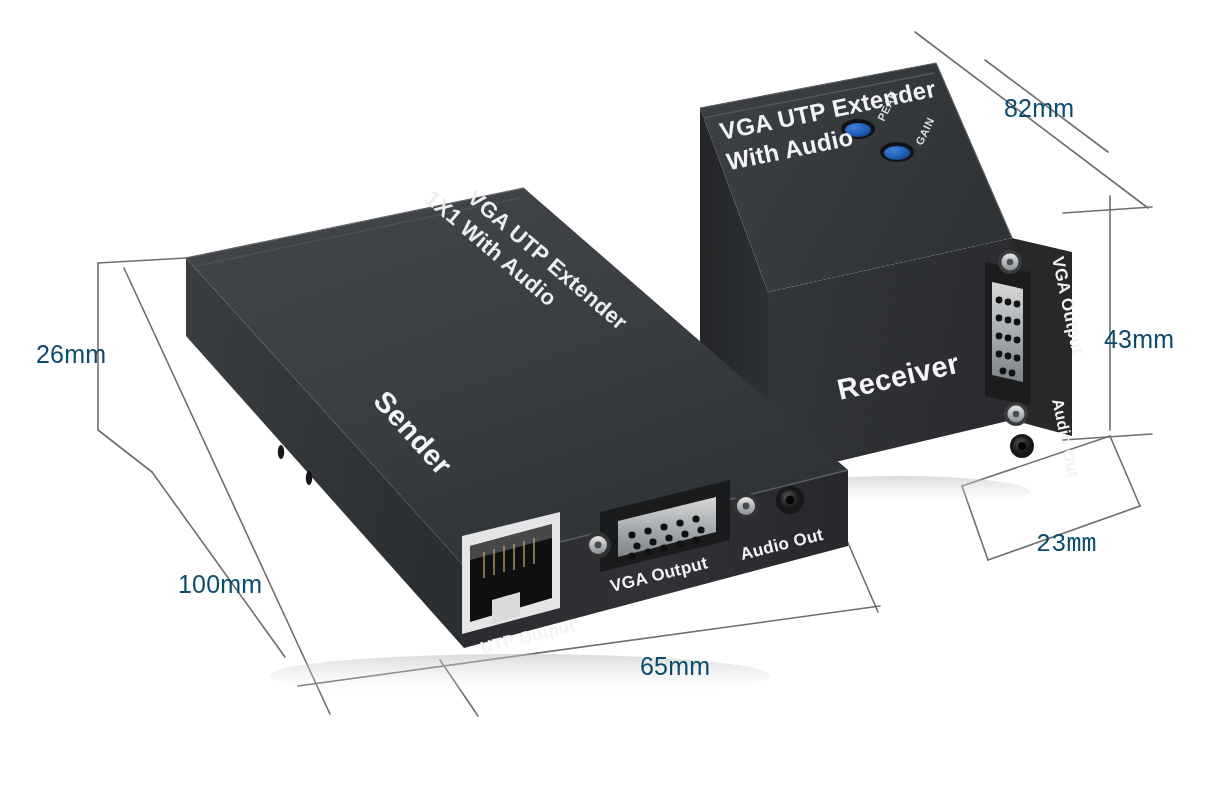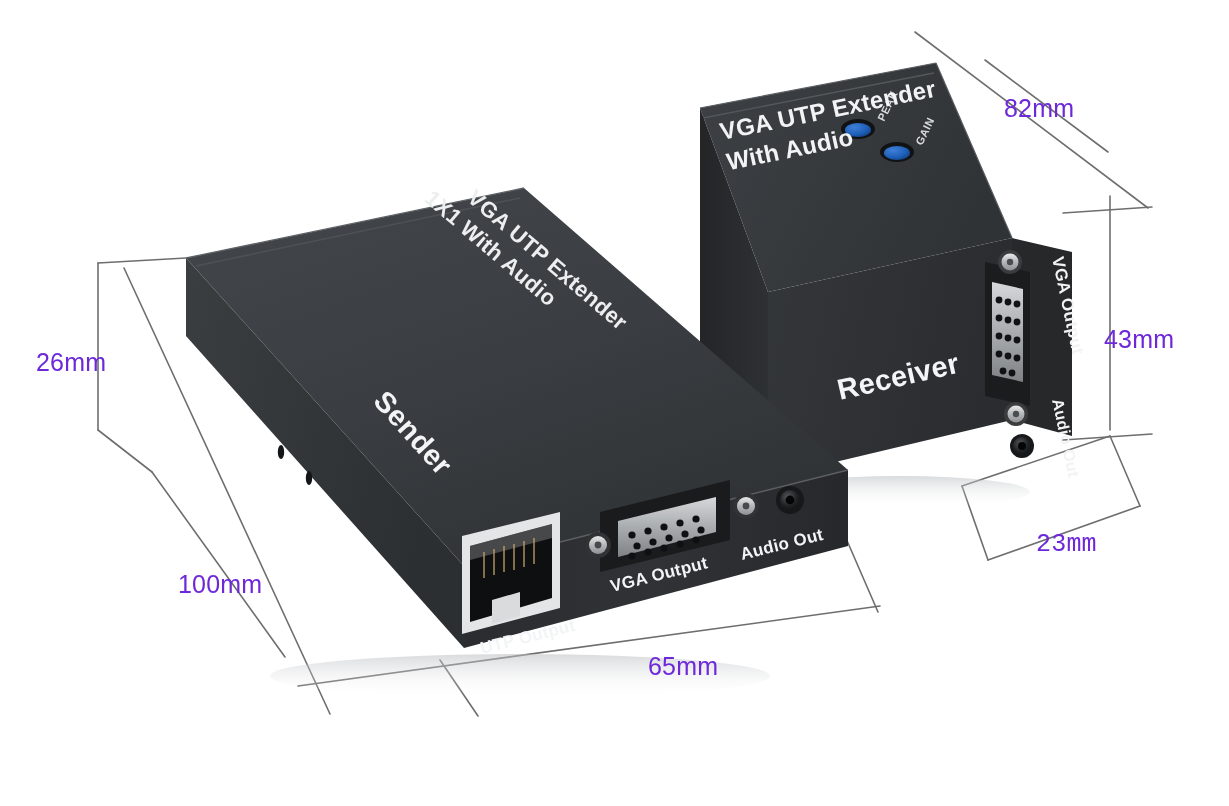--- a/index.html
+++ b/index.html
@@ -21,21 +21,21 @@
   svg#scene {
     position: absolute;
     left: 0; top: 0;
     width: 1229px;
     height: 806px;
   }
   .dimlabel {
     position: absolute;
     font-family: "Liberation Sans", sans-serif;
     font-size: 25px;
-    color: #6d28d9;
+    color: #0c4a6e;
     white-space: nowrap;
     letter-spacing: 0.2px;
   }
 </style>
 </head>
 <body>
 
 <div id="stage" style="background: rgb(255, 255, 255);">
 
   <svg id="scene" viewBox="0 0 1229 806">
@@ -277,20 +277,20 @@
 
       <g>
         <circle cx="790" cy="500" r="14" fill="#17181a"></circle>
         <circle cx="790" cy="500" r="10" fill="url(#gJack)"></circle>
         <circle cx="790" cy="500" r="4.4" fill="#050506"></circle>
       </g>
       <text x="742" y="560" transform="rotate(-14 742 560)" font-family="Liberation Sans, sans-serif" font-size="17" font-weight="bold" fill="#f3f4f5" letter-spacing="0.3">Audio Out</text>
     </g>
   </svg>
 
-  <div class="dimlabel" style="left:36px;  top:348px;">26mm</div>
+  <div class="dimlabel" style="left:36px;  top:340px;">26mm</div>
   <div class="dimlabel" style="left:178px; top:570px;">100mm</div>
-  <div class="dimlabel" style="left:640px; top:652px;margin-left:8px;">65mm</div>
+  <div class="dimlabel" style="left:640px; top:652px;">65mm</div>
   <div class="dimlabel" style="left:1004px; top:94px;">82mm</div>
   <div class="dimlabel" style="left:1104px; top:325px;">43mm</div>
   <div class="dimlabel" style="left:1036px; top:530px;font-family:Liberation Mono, monospace;">23mm</div>
 
 </div>
 
 </body></html>

